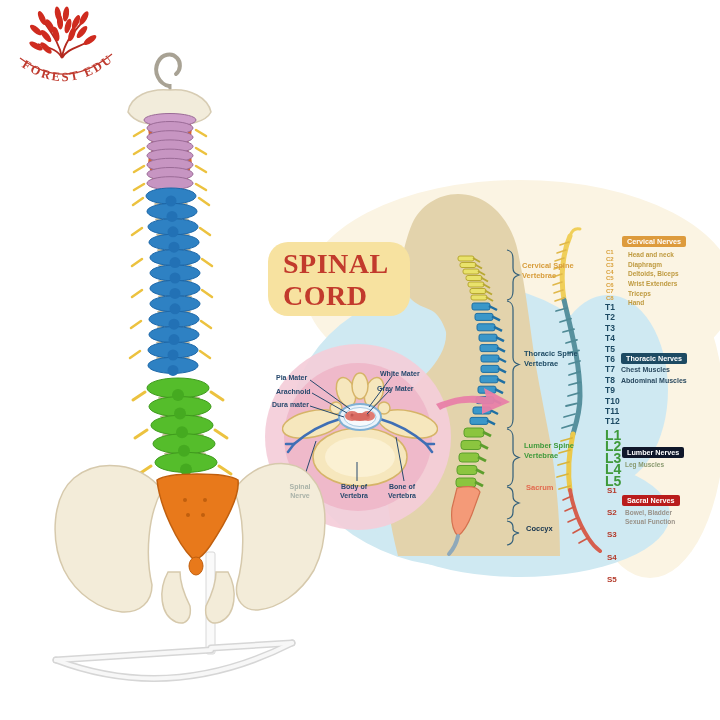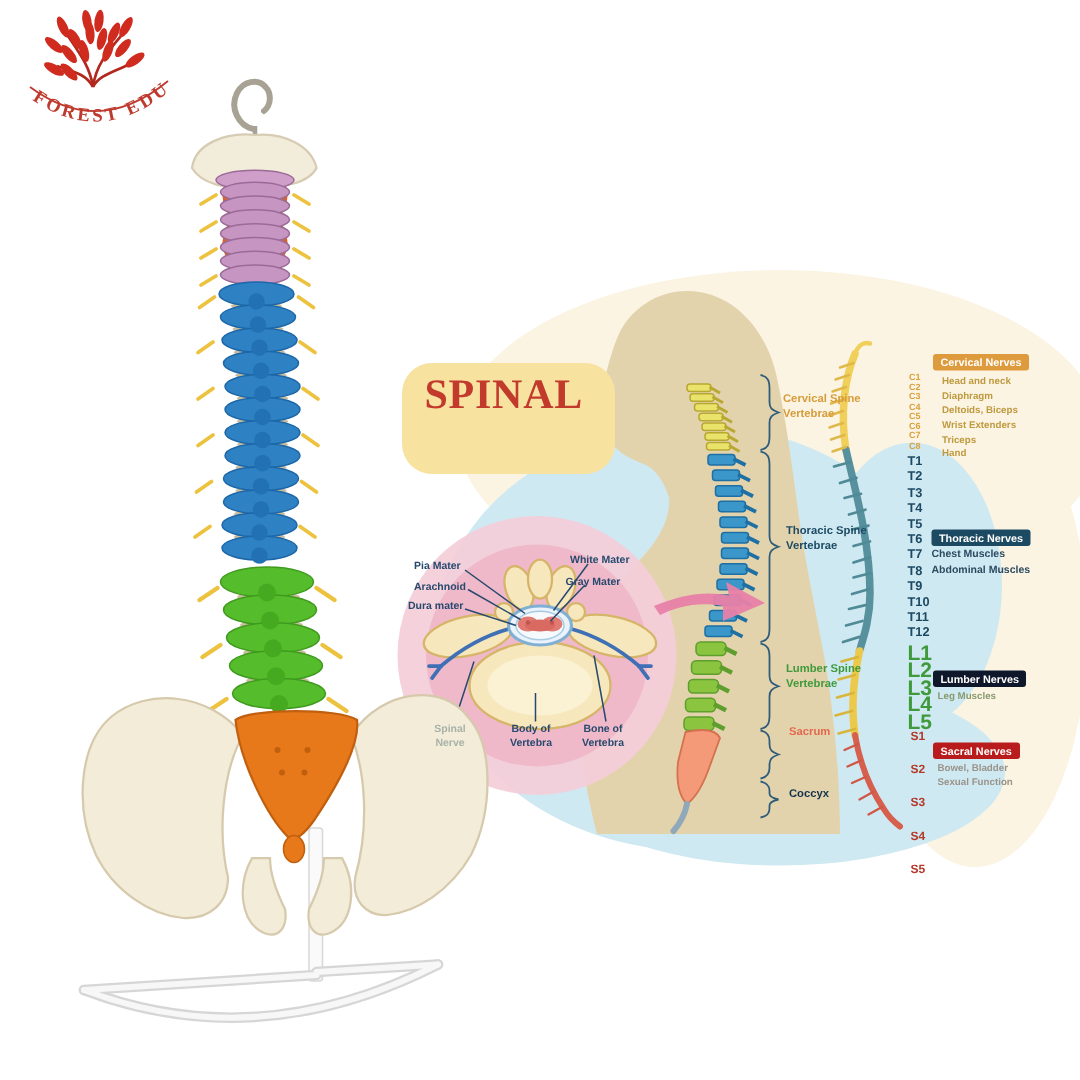--- a/index.html
+++ b/index.html
@@ -394,20 +394,21 @@
       <path d="M20,58 Q66,92 112,54" fill="none" stroke="#bf3a2e" stroke-width="1.2"></path>
       <path id="logo-arc" d="M18,64 Q66,100 114,60" fill="none"></path>
       <text font-size="12.5" font-weight="bold" letter-spacing="2.2" fill="#bf3a2e">
         <textPath href="#logo-arc" startOffset="4">FOREST EDU.</textPath>
       </text>
     </g>
   </svg>
 
   <div class="title-box">
     <div class="tl">SPINAL</div>
+    <div class="tl">CORD</div>
   </div>
 
   <div class="region" style="left:522px;top:261px;width:52px;color:#d79c3a;">Cervical Spine Vertebrae</div>
   <div class="region" style="left:524px;top:349px;width:56px;color:#1d4a63;">Thoracic Spine Vertebrae</div>
   <div class="region" style="left:524px;top:441px;width:52px;color:#3f9a3b;">Lumber Spine Vertebrae</div>
   <div class="region" style="left:526px;top:483px;color:#e2694f;">Sacrum</div>
   <div class="region" style="left:526px;top:524px;color:#13324e;">Coccyx</div>
 
   <div class="col lv-c" style="left:606px;top:249px;">
     <div>C1</div>

